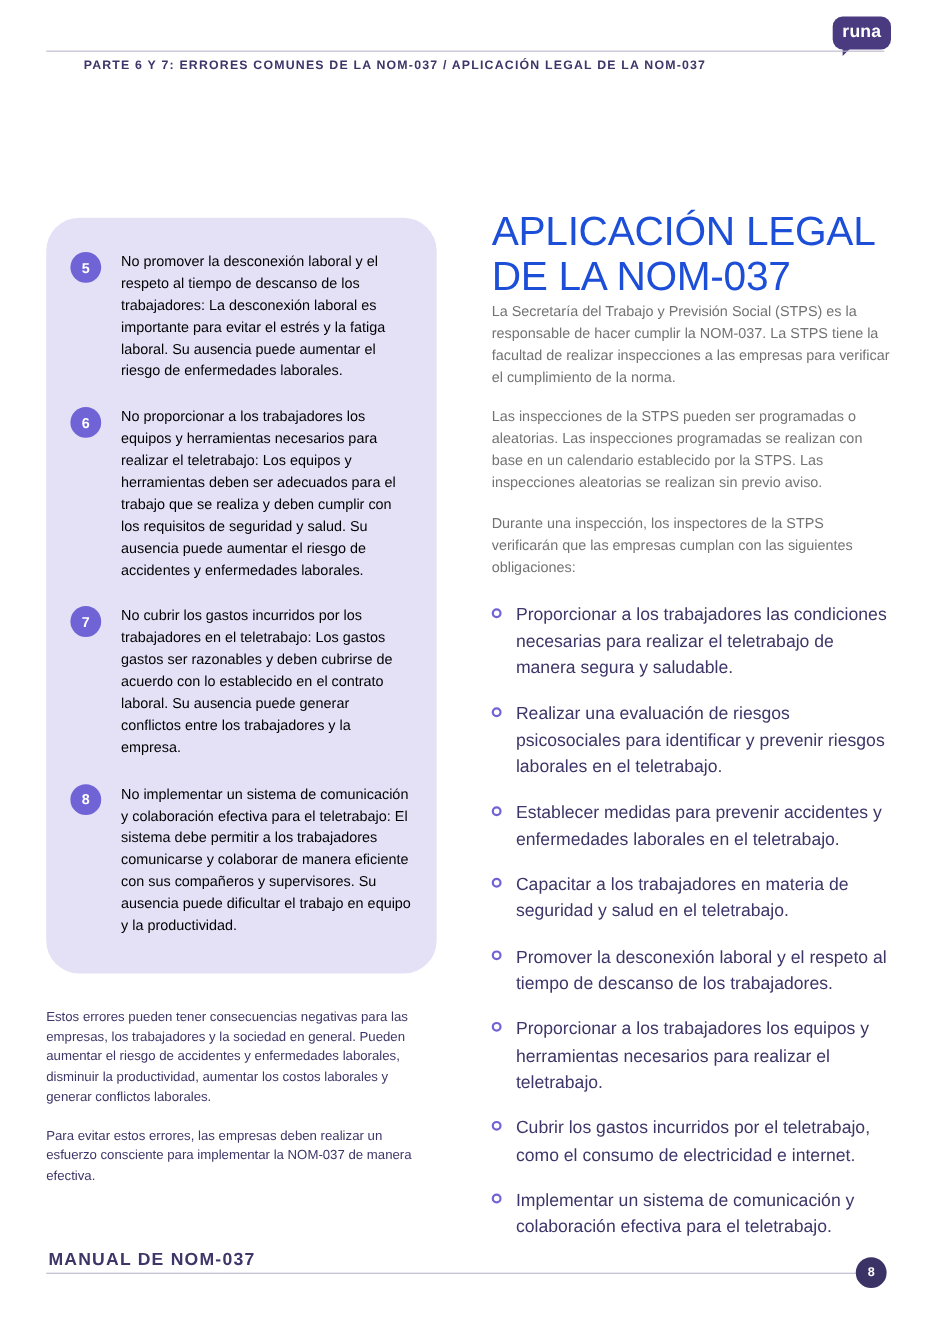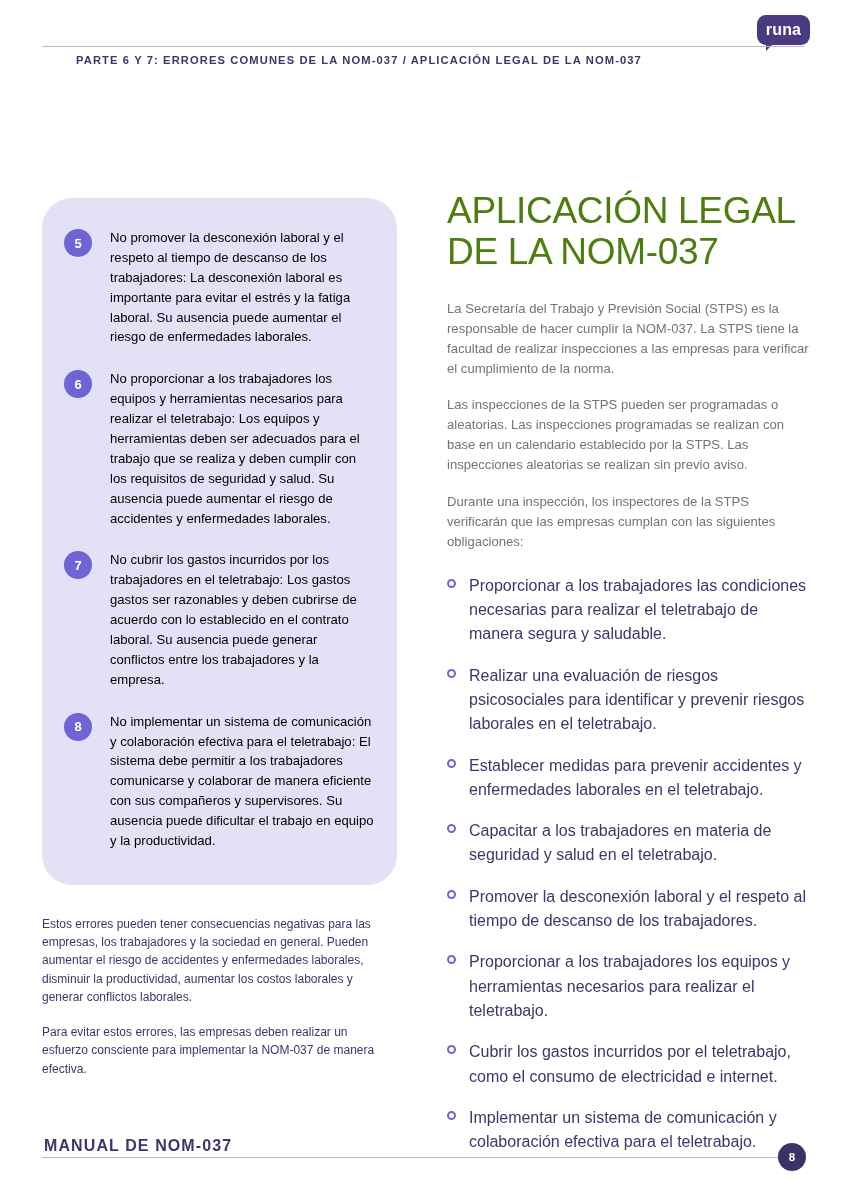--- a/index.html
+++ b/index.html
@@ -142,23 +142,22 @@
     position: absolute;
     top: 190px;
     left: 447px;
     width: 362px;
   }
 
   .section-title {
     font-size: 37px;
     line-height: 1.12;
     font-weight: 400;
-    color: #4d7c0f;
+    color: #1d4ed8;
     letter-spacing: -0.3px;
-    margin-bottom: 26px;
   }
 
   .right-para {
     font-size: 13.1px;
     line-height: 1.52;
     color: #737373;
     margin-bottom: 17px;
   }
 
   .obligations {

